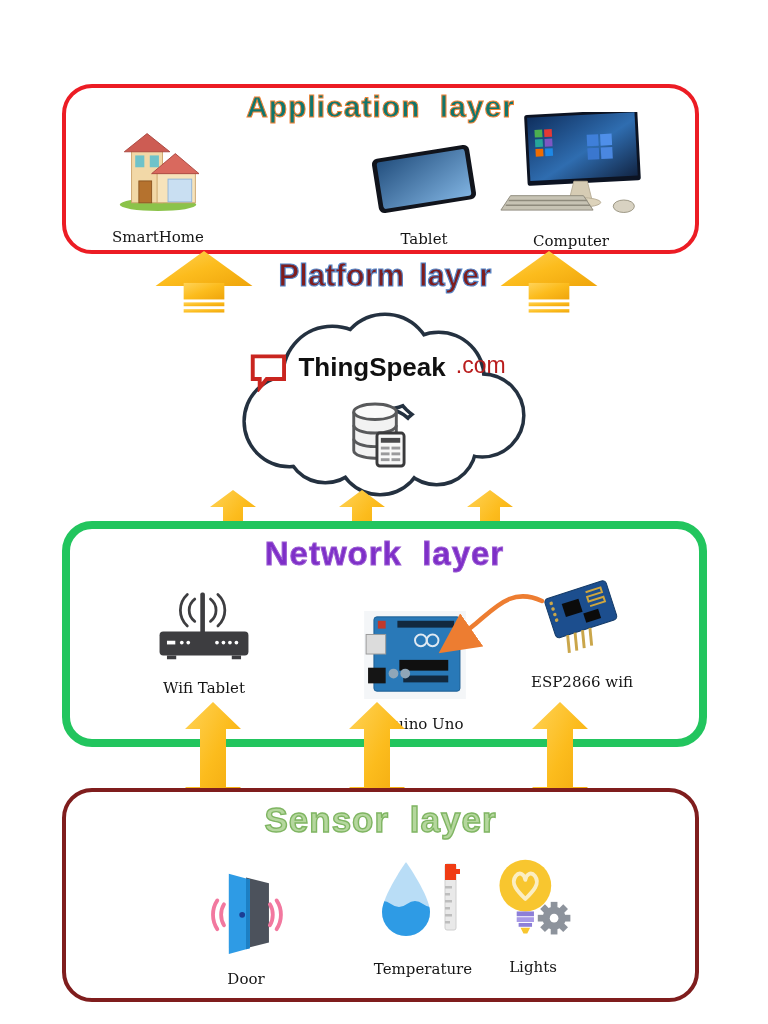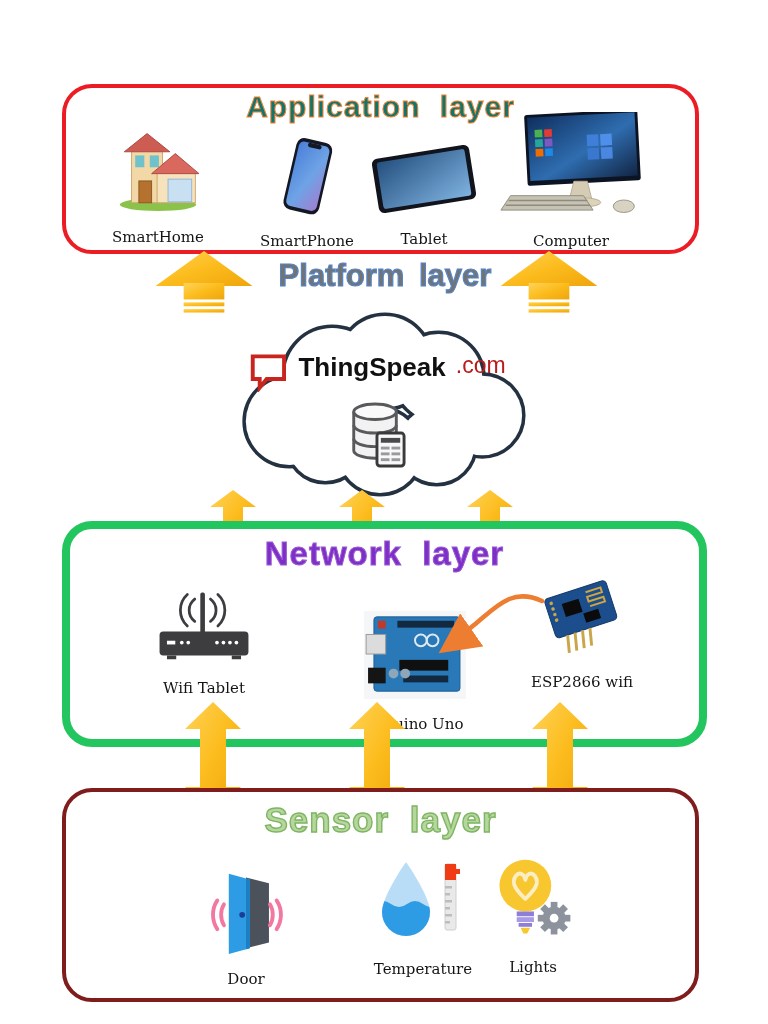--- a/index.html
+++ b/index.html
@@ -8,21 +8,21 @@
   .layer-box{position:absolute;border-radius:30px;background:#ffffff;}
   .layer-title{position:absolute;left:0;width:100%;text-align:center;font-weight:800;
                letter-spacing:1px;word-spacing:10px;white-space:nowrap;}
   #app-box{left:62px;top:84px;width:629px;height:162px;border:4px solid #ec1c24;}
   #app-title{top:2px;font-size:30px;color:#0f766e;-webkit-text-stroke:1px #ee8236;}
   #net-box{left:62px;top:521px;width:629px;height:210px;border:8px solid #22c55e;}
   #net-title{top:6px;font-size:33px;color:#7e2fc8;-webkit-text-stroke:1px #9a5ad2;}
   #sen-box{left:62px;top:788px;width:629px;height:206px;border:4px solid #7f1d1d;}
   #sen-title{top:8px;font-size:35px;color:#b5d79e;-webkit-text-stroke:1.4px #7fb562;}
   #platform-title{position:absolute;left:252px;top:258px;width:266px;text-align:center;
-      font-weight:800;font-size:31px;color:#737373;-webkit-text-stroke:1.2px #5585c7;
+      font-weight:800;font-size:31px;color:#7f1d1d;-webkit-text-stroke:1.2px #5585c7;
       word-spacing:6px;white-space:nowrap;}
   .item{position:absolute;display:flex;flex-direction:column;align-items:center;gap:13px;}
   .item-label{font-family:"DejaVu Serif","Liberation Serif",serif;font-size:15px;color:#141414;
               white-space:nowrap;margin-top:3px;}
   .arrow{position:absolute;}
   #cloud-wrap{position:absolute;left:218px;top:304px;width:318px;height:194px;}
   #cloud-wrap svg.cloud{position:absolute;left:0;top:0;width:100%;height:100%;}
   #cloud-logo{position:absolute;left:50%;top:48px;transform:translateX(-50%);
       display:flex;gap:10px;white-space:nowrap;}
   #cloud-logo .ts-name{font-weight:800;font-size:26px;color:#101010;letter-spacing:0;}
@@ -70,30 +70,20 @@
         <rect x="20" y="30" width="10" height="13" fill="#6fc2c9"></rect>
         <rect x="36" y="30" width="10" height="13" fill="#6fc2c9"></rect>
         <rect x="44" y="48" width="42" height="34" fill="#f6e3bb" stroke="#caa36a"></rect>
         <polygon points="38,50 64,28 90,50" fill="#d9695e" stroke="#a8453e"></polygon>
         <rect x="56" y="56" width="26" height="25" fill="#c9dff2" stroke="#8fb4d8"></rect>
         <rect x="24" y="58" width="14" height="24" fill="#b5722e" stroke="#8a5420"></rect>
       </svg>
       <div class="item-label">SmartHome</div>
     </div>
 
-    <div class="item" style="left:186px;top:48px;width:110px">
-      <svg width="64" height="80" viewBox="0 0 64 92">
-        <g transform="rotate(13 32 46)">
-          <rect x="12" y="4" width="42" height="84" rx="9" fill="#141824"></rect>
-          <rect x="15" y="8" width="36" height="76" rx="6" fill="url(#phoneScr)"></rect>
-          <rect x="25" y="8" width="16" height="5" rx="2.5" fill="#141824"></rect>
-        </g>
-      </svg>
-      <div class="item-label">SmartPhone</div>
-    </div>
 
     <div class="item" style="left:300px;top:56px;width:116px">
       <svg width="110" height="70" viewBox="0 0 112 74">
         <g transform="rotate(-9 56 37)">
           <rect x="4" y="8" width="104" height="58" rx="6" fill="#11141c"></rect>
           <rect x="9" y="12" width="94" height="50" rx="3" fill="url(#tabScr)"></rect>
         </g>
       </svg>
       <div class="item-label">Tablet</div>
     </div>

